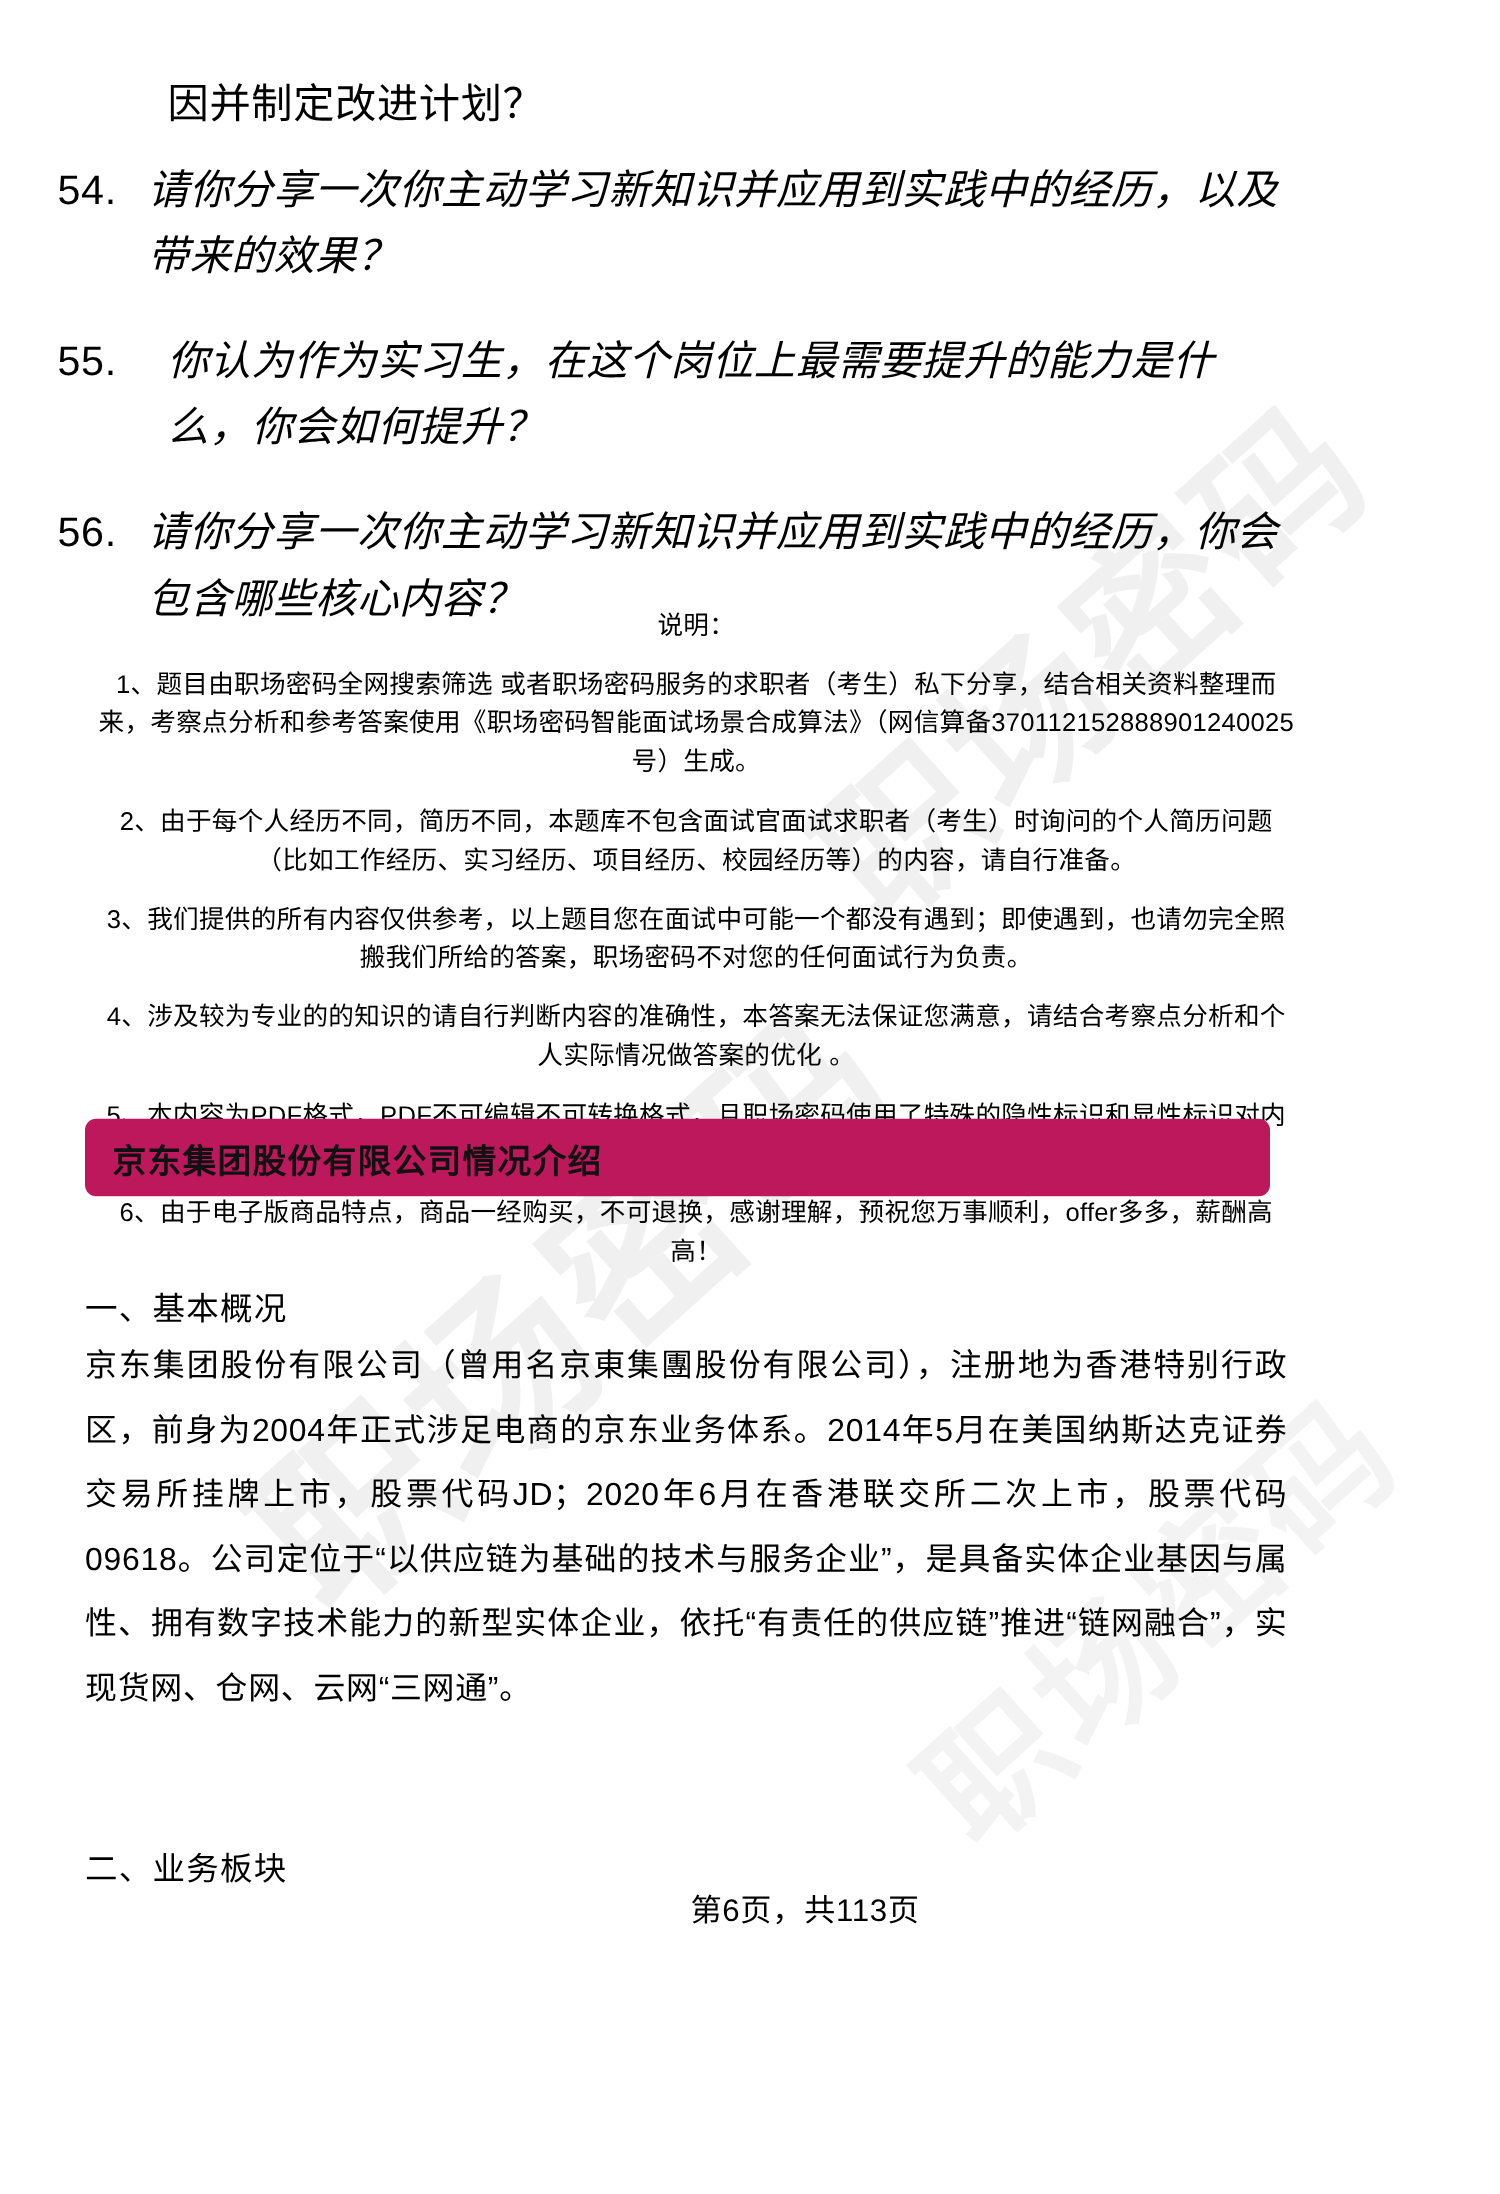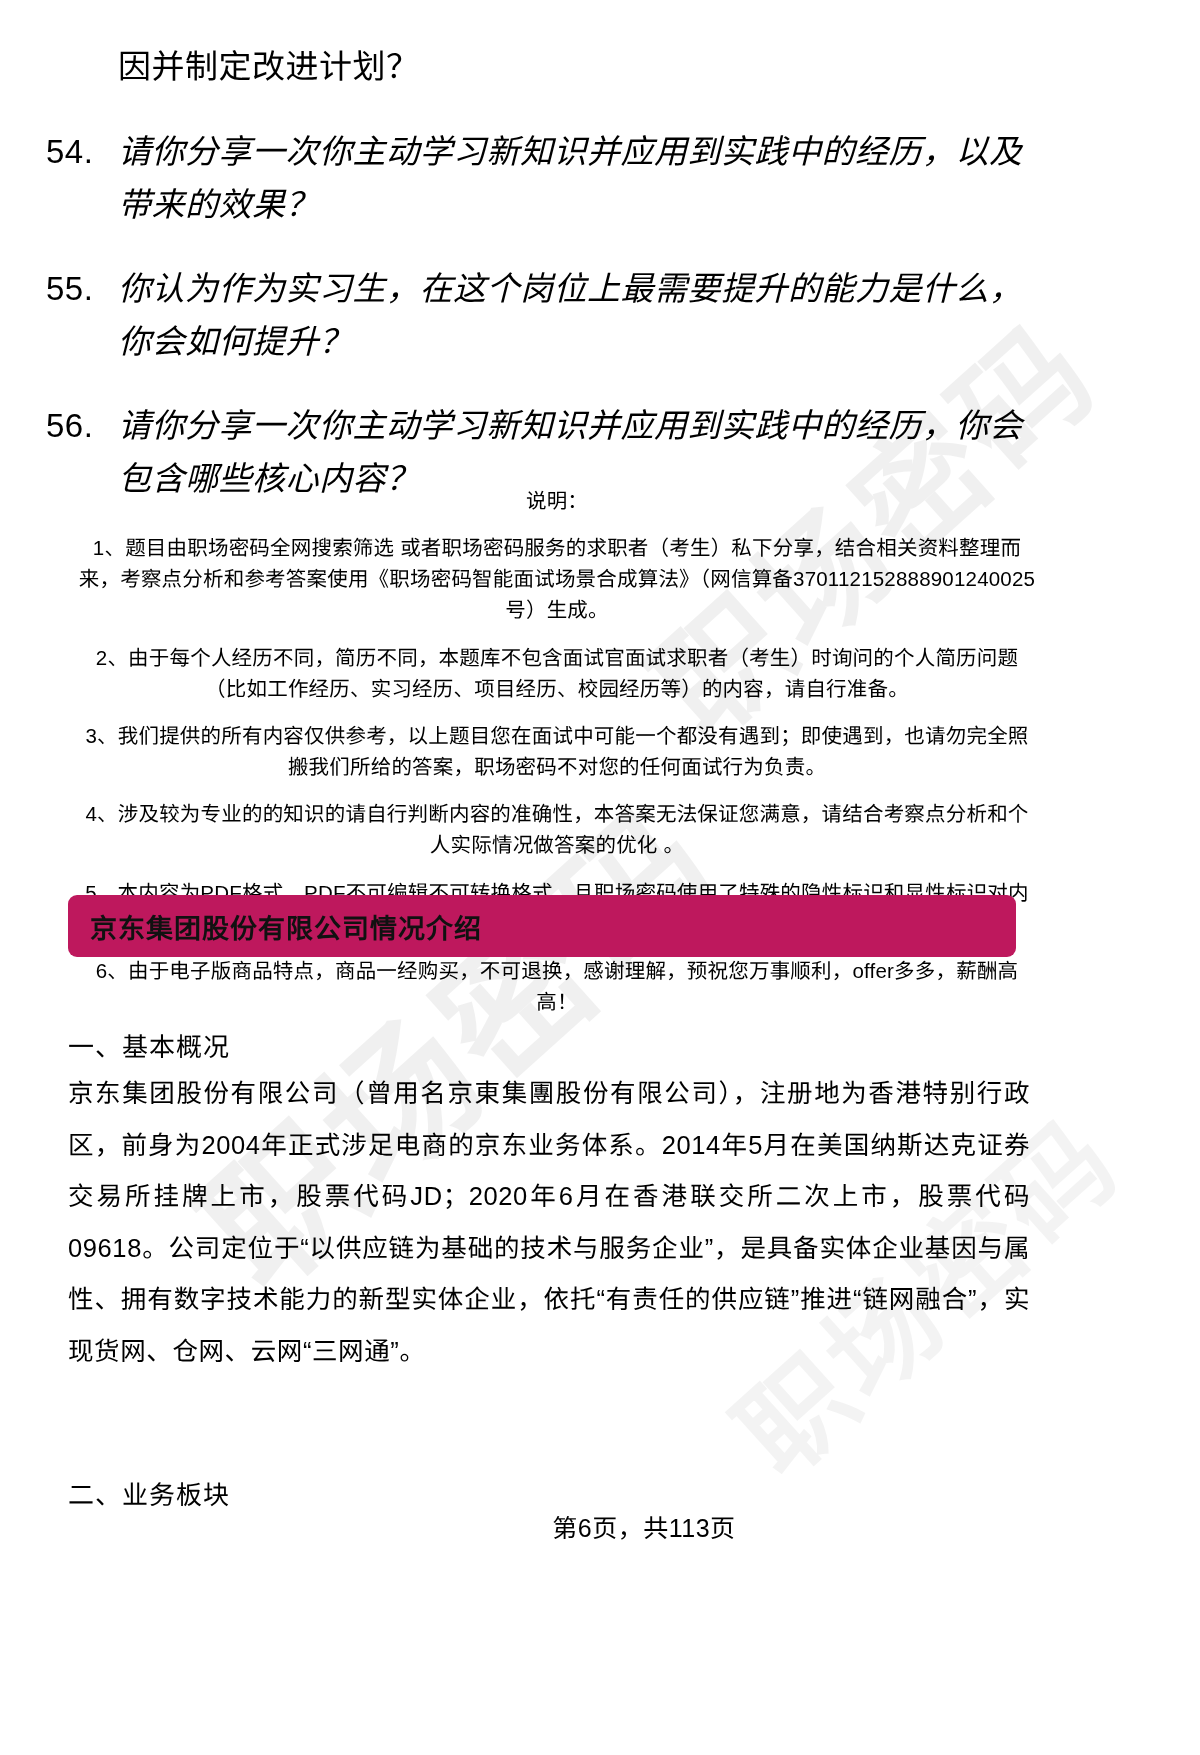--- a/index.html
+++ b/index.html
@@ -60,21 +60,21 @@
     position: relative;
     z-index: 2;
     width: 1200px;
     height: 1755px;
     box-sizing: border-box;
     padding: 0;
   }
   .q-cont {
     font-size: 33px;
     line-height: 1.62;
-    margin: 0;
+    margin: 16px;
     padding: 0 0 0 0;
     position: absolute;
     left: 118px;
     top: 40px;
     width: 905px;
     letter-spacing: 0.5px;
   }
   .q-item {
     position: relative;
     display: flex;
@@ -179,21 +179,21 @@
 
 <div id="page">
 
   <div class="q-cont">因并制定改进计划？</div>
 
   <div style="position:absolute; left:46px; top:125px; width:985px;">
     <div class="q-item" style="margin-bottom:30px;">
       <span class="q-num">54.</span>
       <span class="q-text">请你分享一次你主动学习新知识并应用到实践中的经历，以及带来的效果？</span>
     </div>
-    <div class="q-item" style="margin-bottom:30px;">
+    <div class="q-item" style="margin-bottom:30px;gap:16px;">
       <span class="q-num">55.</span>
       <span class="q-text">你认为作为实习生，在这个岗位上最需要提升的能力是什么，你会如何提升？</span>
     </div>
     <div class="q-item">
       <span class="q-num">56.</span>
       <span class="q-text">请你分享一次你主动学习新知识并应用到实践中的经历，你会包含哪些核心内容？</span>
     </div>
   </div>
 
   <div id="notes-block">

